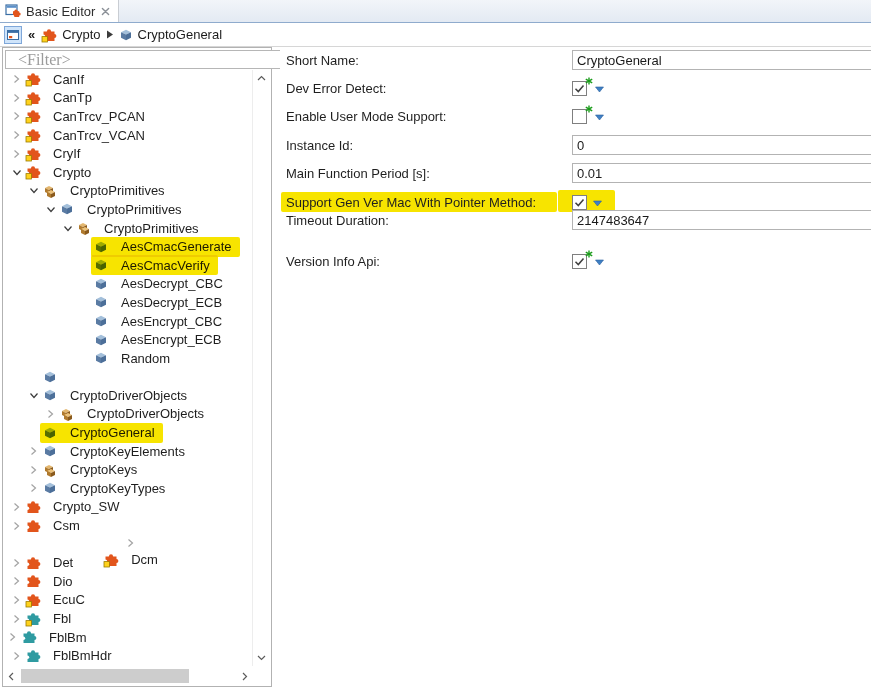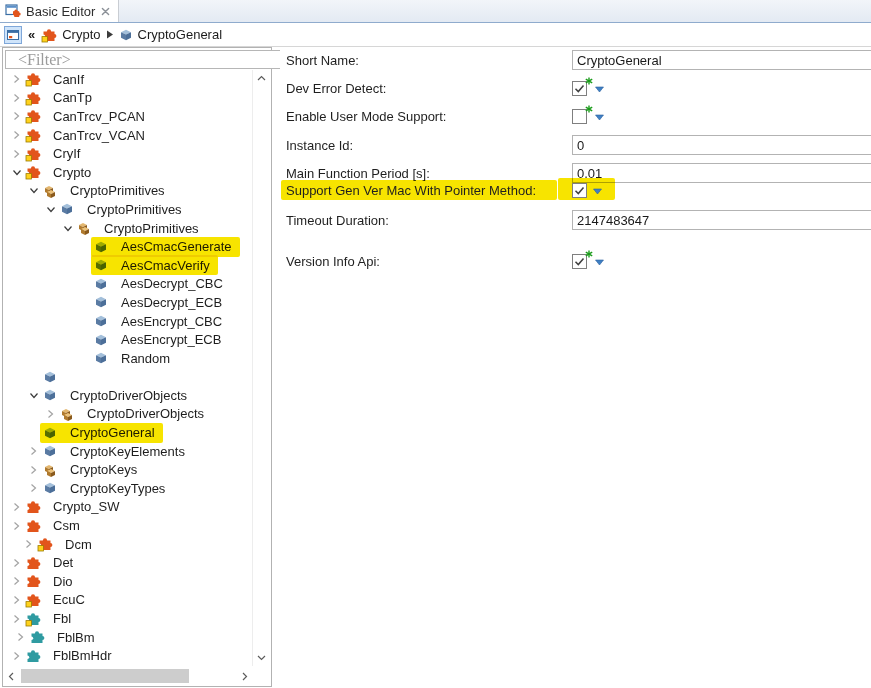--- a/index.html
+++ b/index.html
@@ -536,21 +536,21 @@
     <rect x="2.5" y="4.5" width="11" height="9.5" fill="#e2551c"></rect>
     <circle cx="8" cy="4.4" r="2.1" fill="#e2551c"></circle>
     <circle cx="13.4" cy="9" r="2" fill="#e2551c"></circle>
     <circle cx="2.5" cy="9.2" r="1.7" fill="#fff"></circle>
 
   </svg>
             </span>
             <span class="tlabel">Csm</span>
           </span>
         </div>
-        <div class="tree-row" style="padding-left: 16px;">
+        <div class="tree-row" style="padding-left: 4px; flex-direction: column;">
           <span class="tg">
             <svg width="9" height="10" viewBox="0 0 9 10">
               <polyline points="2.5,1.5 6.5,5 2.5,8.5" fill="none" stroke="#a3a3a3" stroke-width="1.2"></polyline>
             </svg>
           </span>
           <span class="hl-wrap">
             <span class="ticon">
               <svg width="16" height="16" viewBox="0 0 16 16">
     <rect x="2.5" y="4.5" width="11" height="9.5" fill="#e2551c"></rect>
     <circle cx="8" cy="4.4" r="2.1" fill="#e2551c"></circle>
@@ -631,21 +631,21 @@
     <rect x="2.5" y="4.5" width="11" height="9.5" fill="#2f9ba1"></rect>
     <circle cx="8" cy="4.4" r="2.1" fill="#2f9ba1"></circle>
     <circle cx="13.4" cy="9" r="2" fill="#2f9ba1"></circle>
     <circle cx="2.5" cy="9.2" r="1.7" fill="#fff"></circle>
     <rect x="1" y="9.6" width="5.4" height="5.4" fill="#ffd21c" stroke="#9a7a00" stroke-width="0.8"></rect>
   </svg>
             </span>
             <span class="tlabel">Fbl</span>
           </span>
         </div>
-        <div class="tree-row" style="padding-left: 8px;">
+        <div class="tree-row" style="padding-left: 0;">
           <span class="tg">
             <svg width="9" height="10" viewBox="0 0 9 10">
               <polyline points="2.5,1.5 6.5,5 2.5,8.5" fill="none" stroke="#a3a3a3" stroke-width="1.2"></polyline>
             </svg>
           </span>
           <span class="hl-wrap">
             <span class="ticon">
               <svg width="16" height="16" viewBox="0 0 16 16">
     <rect x="2.5" y="4.5" width="11" height="9.5" fill="#2f9ba1"></rect>
     <circle cx="8" cy="4.4" r="2.1" fill="#2f9ba1"></circle>
@@ -751,21 +751,21 @@
         </span>
       </div>
       <div class="form-row" style="top: 91px;">
         <span class="flabel">Instance Id:</span>
         <input class="tfield" value="0" style="">
       </div>
       <div class="form-row" style="top: 119px;">
         <span class="flabel">Main Function Period [s]:</span>
         <input class="tfield" value="0.01" style="">
       </div>
-      <div class="form-row" style="top: 136px;">
+      <div class="form-row" style="top: 148px;">
         <div class="hl-patch" style="left: 1px; top: -3px; width: 276px; height: 20px;"></div>
         <div class="hl-patch" style="left: 278px; top: -5px; width: 57px; height: 22px;"></div>
         <span class="flabel">Support Gen Ver Mac With Pointer Method:</span>
         <span class="cb">
           <svg width="13" height="13" viewBox="0 0 13 13">
         <polyline points="2.5,6.8 5.3,9.6 10.5,3.4" fill="none" stroke="#3f3f3f" stroke-width="1.5"></polyline>
           </svg>
         </span>
         <span class="dd icon" style="left: 313px;">
           <svg width="9" height="7" viewBox="0 0 9 7">

